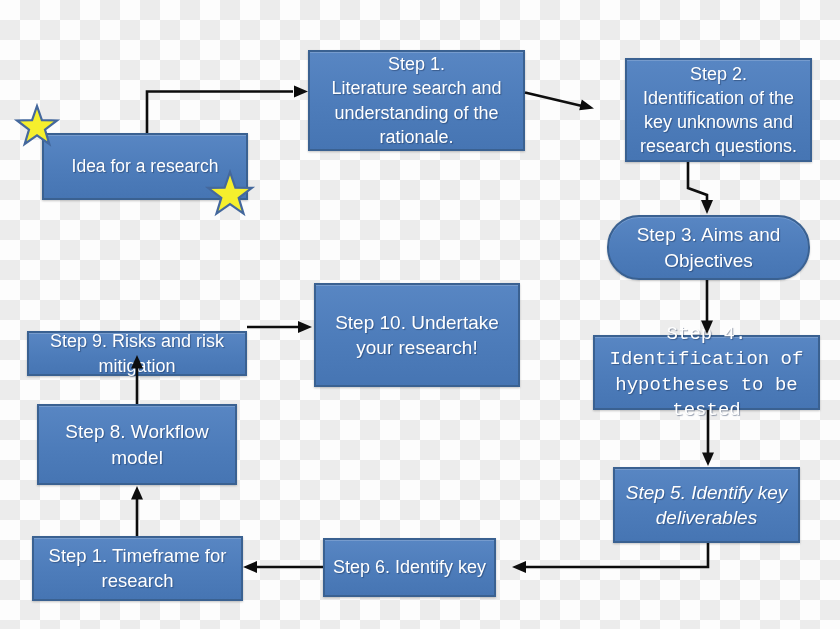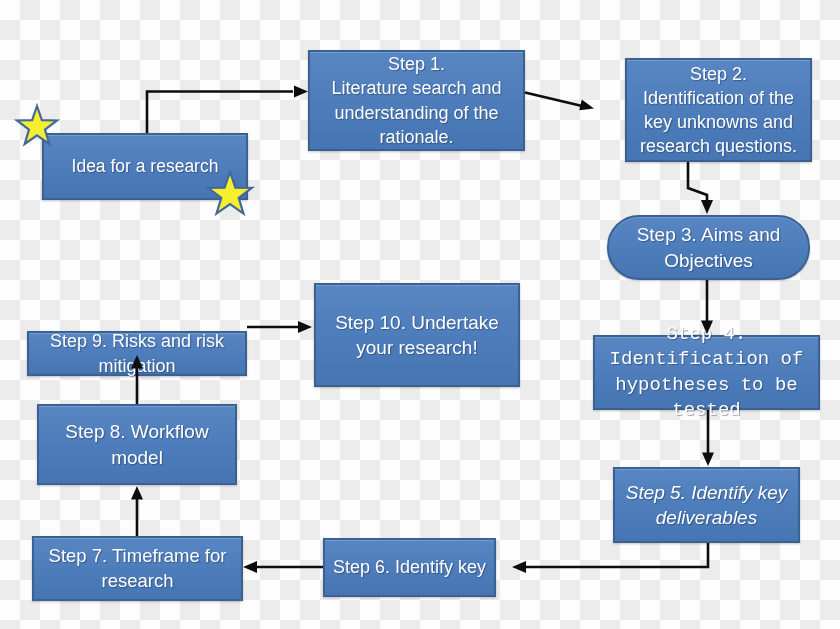--- a/index.html
+++ b/index.html
@@ -94,21 +94,21 @@
   </div>
 
   <div class="node n-step6">
     <div class="node-label">
       <span class="ln">Step 6. Identify key</span>
     </div>
   </div>
 
   <div class="node n-step7">
     <div class="node-label">
-      <span class="ln">Step 7. Timeframe for</span>
+      <span class="ln">Step 1. Timeframe for</span>
       <span class="ln">research</span>
     </div>
   </div>
 
   <div class="node n-step8">
     <div class="node-label">
       <span class="ln">Step 8. Workflow</span>
       <span class="ln">model</span>
     </div>
   </div>

